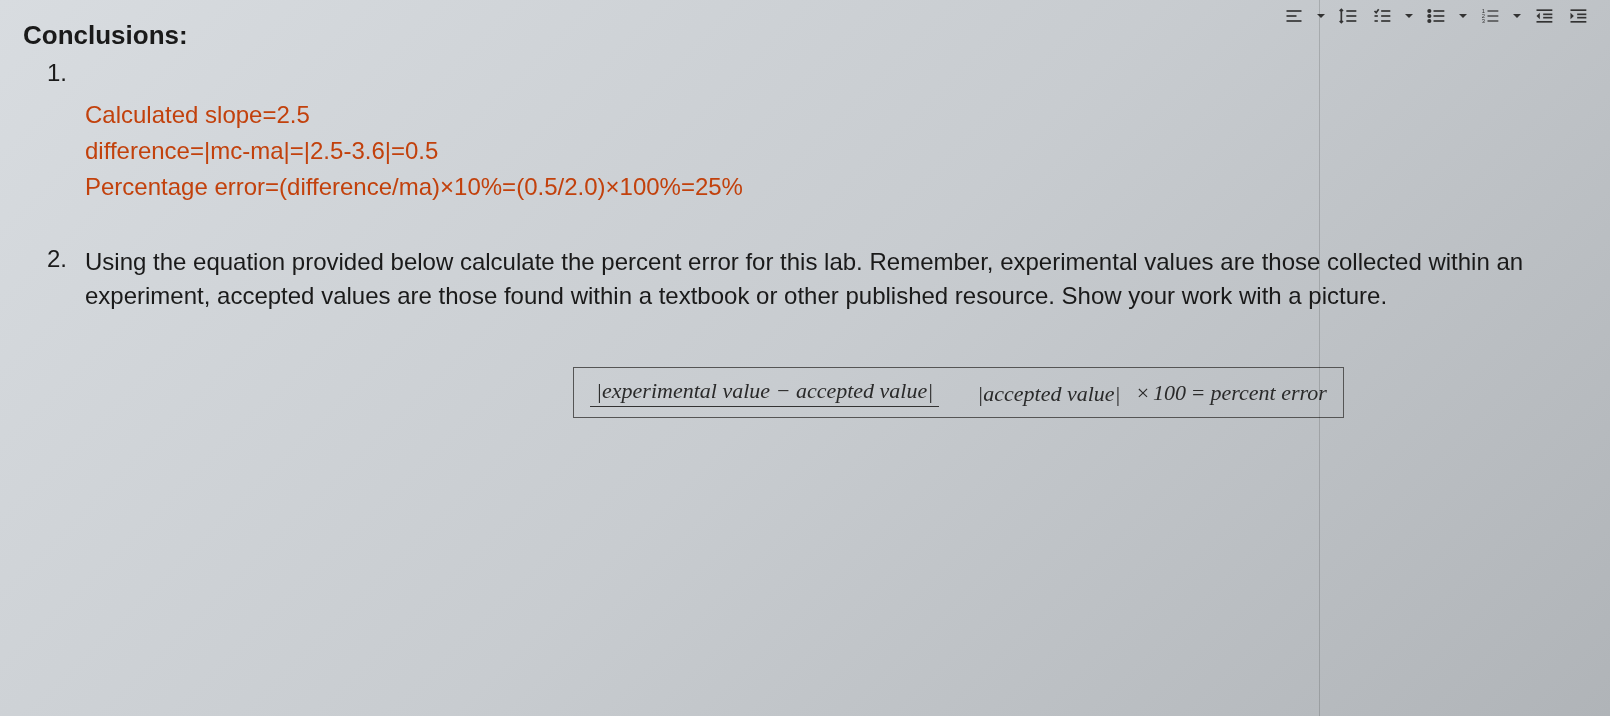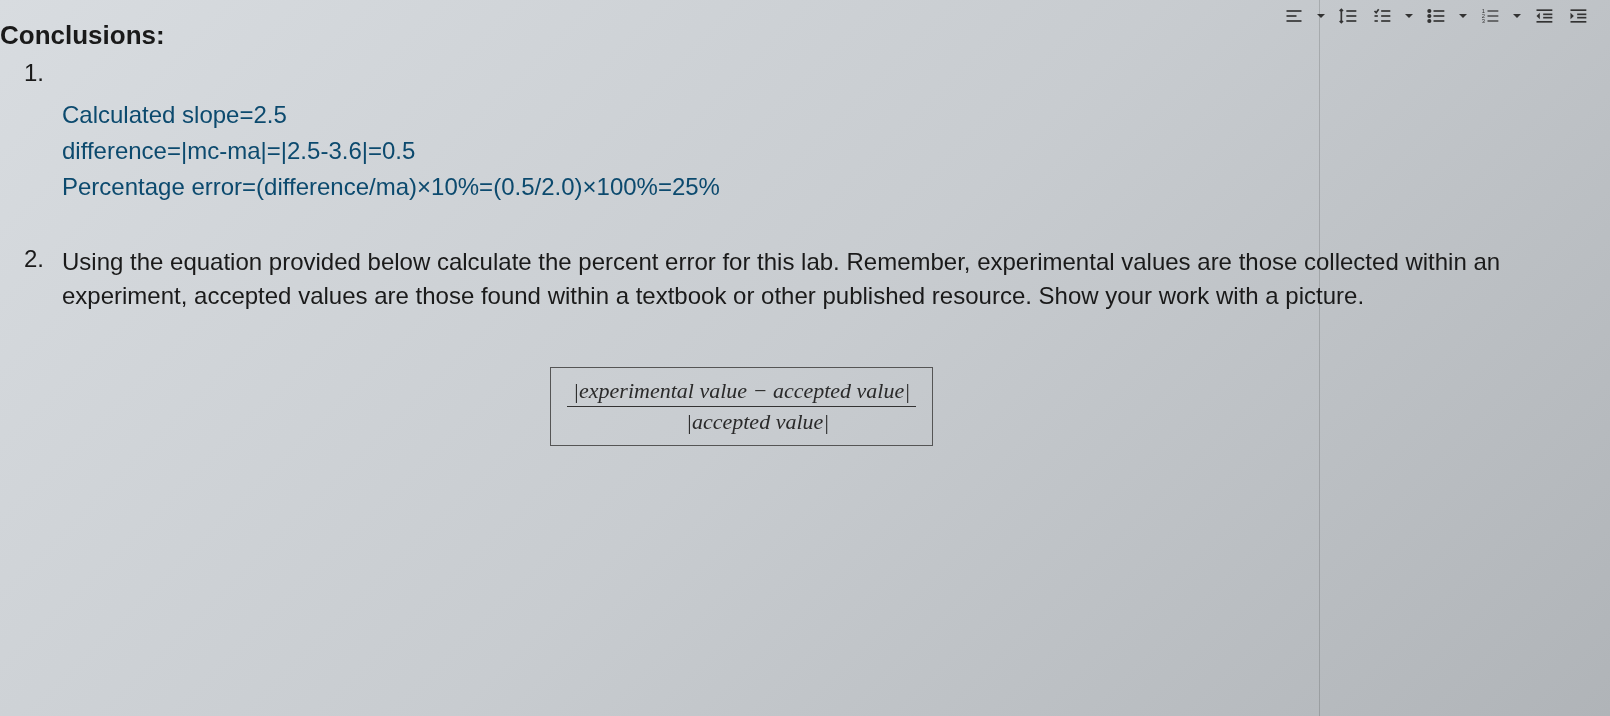--- a/index.html
+++ b/index.html
@@ -35,21 +35,21 @@
     }
     .toolbar-icon svg {
       width: 20px;
       height: 20px;
     }
     .dropdown-arrow {
       width: 10px;
       height: 10px;
     }
     .content {
-      padding: 20px 40px 20px 0;
+      padding: 20px 40px 20px 23px;
     }
     .heading {
       font-size: 26px;
       font-weight: bold;
       color: #1a1a1a;
       margin-bottom: 8px;
       padding-left: 0;
     }
     .list-item {
       display: flex;
@@ -68,34 +68,34 @@
       font-size: 24px;
       color: #1a1a1a;
       line-height: 1.4;
     }
     .calc-block {
       margin-top: 38px;
       margin-bottom: 10px;
     }
     .calc-line {
       font-size: 24px;
-      color: #0c4a6e;
+      color: #c2410c;
       line-height: 1.5;
     }
     .formula-box {
       border: 1.5px solid #555;
       display: inline-flex;
       align-items: center;
       padding: 10px 16px;
       margin-top: 25px;
       margin-left: 550px;
     }
     .fraction {
       display: inline-flex;
-      flex-direction: column;
+      flex-direction: row;
       align-items: center;
       font-style: italic;
       font-family: 'Times New Roman', serif;
       font-size: 22px;
       color: #2a2a2a;
     }
     .numerator {
       padding: 0 6px 2px 6px;
       border-bottom: 1.5px solid #333;
     }
@@ -230,14 +230,17 @@
     <div class="list-content">
       <div>Using the equation provided below calculate the percent error for this lab. Remember, experimental values are those collected within an experiment, accepted values are those found within a textbook or other published resource. Show your work with a picture.</div>
     </div>
   </div>
 
   <div class="formula-box">
     <div class="fraction">
       <div class="numerator">|experimental value − accepted value|</div>
       <div class="denominator">|accepted value|</div>
     </div>
+    <div class="formula-rest">
+      <span class="times">×</span><span>100</span><span class="eq">=</span><span>percent error</span>
+    </div>
   </div>
 </div>
 
 </body></html>

